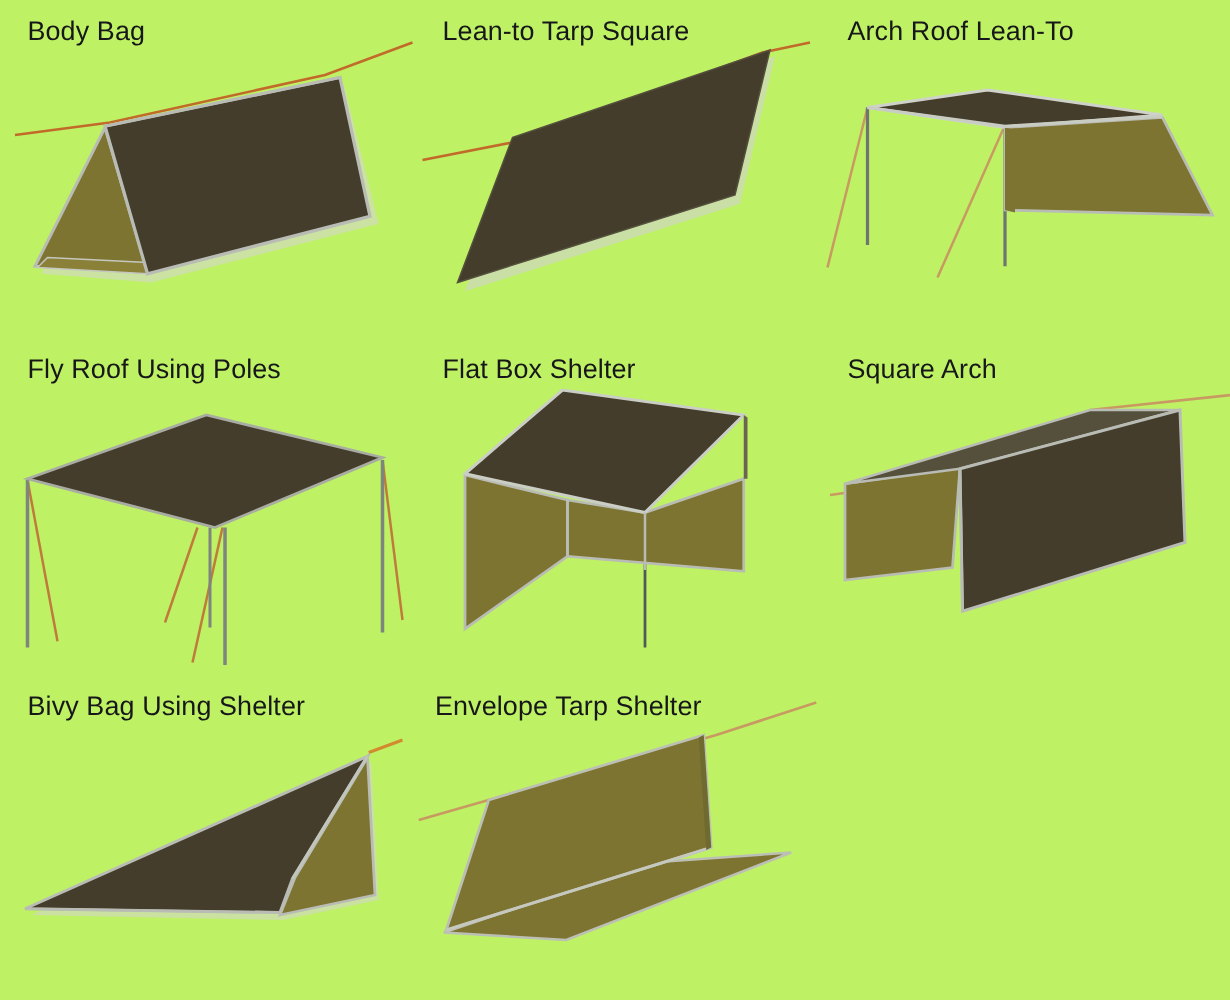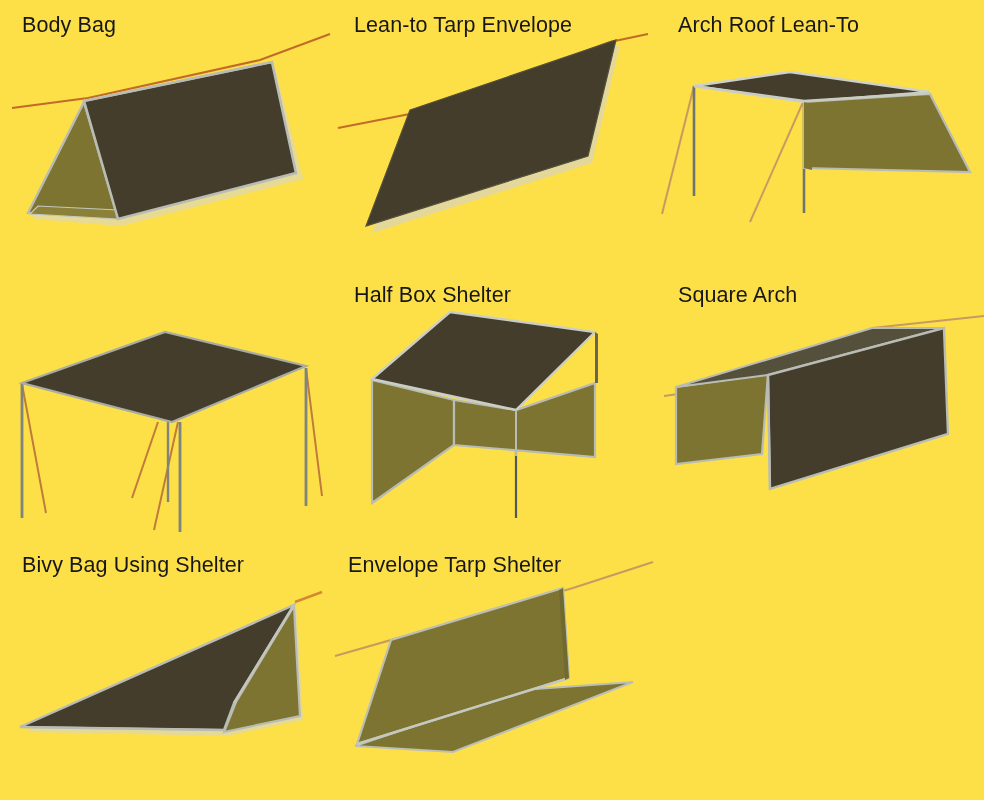--- a/index.html
+++ b/index.html
@@ -13,21 +13,21 @@
     height: 800px;
     font-family: "Liberation Sans", sans-serif;
     color: #1b1b1b;
     overflow: hidden;
     position: relative;
   }
   #sheet {
     position: relative;
     width: 984px;
     height: 800px;
-    background: #fde047;
+    background: #bef264;
   }
   .grid {
     position: absolute;
     inset: 0;
     display: grid;
     grid-template-columns: 330px 330px 324px;
     grid-template-rows: 270px 270px 260px;
   }
   .cell {
     position: relative;
@@ -76,21 +76,21 @@
 
         <polygon points="30,214 118,219 118,210 38,206" fill="#8a8038" stroke="#c4c7bd" stroke-width="1.2"></polygon>
 
         <polygon points="84,101 272,62 296,173 118,219" fill="#443d2b" stroke="#b9bcb4" stroke-width="2.6"></polygon>
 
         <path d="M 84 101 L 272 62" fill="none" stroke="#b9bcb4" stroke-width="2.2"></path>
       </svg>
     </div>
 
     <div class="cell">
-      <div class="cell-title indent-a">Lean-to Tarp Envelope</div>
+      <div class="cell-title indent-a">Lean-to Tarp Square</div>
       <svg class="figure" width="330" height="270" viewBox="0 0 330 270">
 
         <path d="M 8 128 L 90 112 L 280 42 L 318 34" fill="none" stroke="#c26a2a" stroke-width="2.1"></path>
 
         <polygon points="80,110 286,40 258,158 38,228" fill="#d2d2d2" opacity="0.6" transform="translate(4,5)"></polygon>
 
         <polygon points="80,110 286,40 258,156 36,226" fill="#443d2b" stroke="#54503d" stroke-width="1.2"></polygon>
       </svg>
     </div>
 
@@ -108,38 +108,39 @@
 
         <polygon points="144,102 270,94 310,172 144,168" fill="#7e7431" stroke="#b9bcb4" stroke-width="2.2"></polygon>
 
         <polygon points="144,102 144,168 152,170 152,104" fill="#7e7431"></polygon>
 
         <path d="M 34 86 L 144 101 L 270 93" fill="none" stroke="#c9ccc3" stroke-width="2.6"></path>
       </svg>
     </div>
 
     <div class="cell">
+      <div class="cell-title">Fly Roof Using Poles</div>
       <svg class="figure" width="330" height="270" viewBox="0 0 330 270">
 
         <path d="M 22 114 L 46 243" fill="none" stroke="#c07a3c" stroke-width="2"></path>
         <path d="M 158 152 L 132 228" fill="none" stroke="#c07a3c" stroke-width="2"></path>
         <path d="M 178 152 L 154 260" fill="none" stroke="#c07a3c" stroke-width="2"></path>
         <path d="M 306 98 L 322 226" fill="none" stroke="#c07a3c" stroke-width="2"></path>
 
         <path d="M 22 114 L 22 248" fill="none" stroke="#7e847e" stroke-width="2.8"></path>
         <path d="M 168 152 L 168 232" fill="none" stroke="#7e847e" stroke-width="2.4"></path>
         <path d="M 180 152 L 180 262" fill="none" stroke="#7e847e" stroke-width="2.8"></path>
         <path d="M 306 98 L 306 236" fill="none" stroke="#7e847e" stroke-width="2.8"></path>
 
         <polygon points="22,113 165,62 306,96 172,152" fill="#443d2b" stroke="#a8aca2" stroke-width="2.2"></polygon>
       </svg>
     </div>
 
     <div class="cell">
-      <div class="cell-title indent-a">Half Box Shelter</div>
+      <div class="cell-title indent-a">Flat Box Shelter</div>
       <svg class="figure" width="330" height="270" viewBox="0 0 330 270">
 
         <path d="M 186 140 L 186 248" fill="none" stroke="#52575a" stroke-width="2.2"></path>
 
         <polygon points="42,110 124,130 124,175 42,233" fill="#7e7431" stroke="#b9bcb4" stroke-width="2.2"></polygon>
 
         <polygon points="124,130 186,140 265,113 265,187 124,175" fill="#7e7431" stroke="#b9bcb4" stroke-width="2.2"></polygon>
 
         <polygon points="42,109 120,42 265,62 186,140" fill="#443d2b" stroke="#cbcec5" stroke-width="2.4"></polygon>
 

